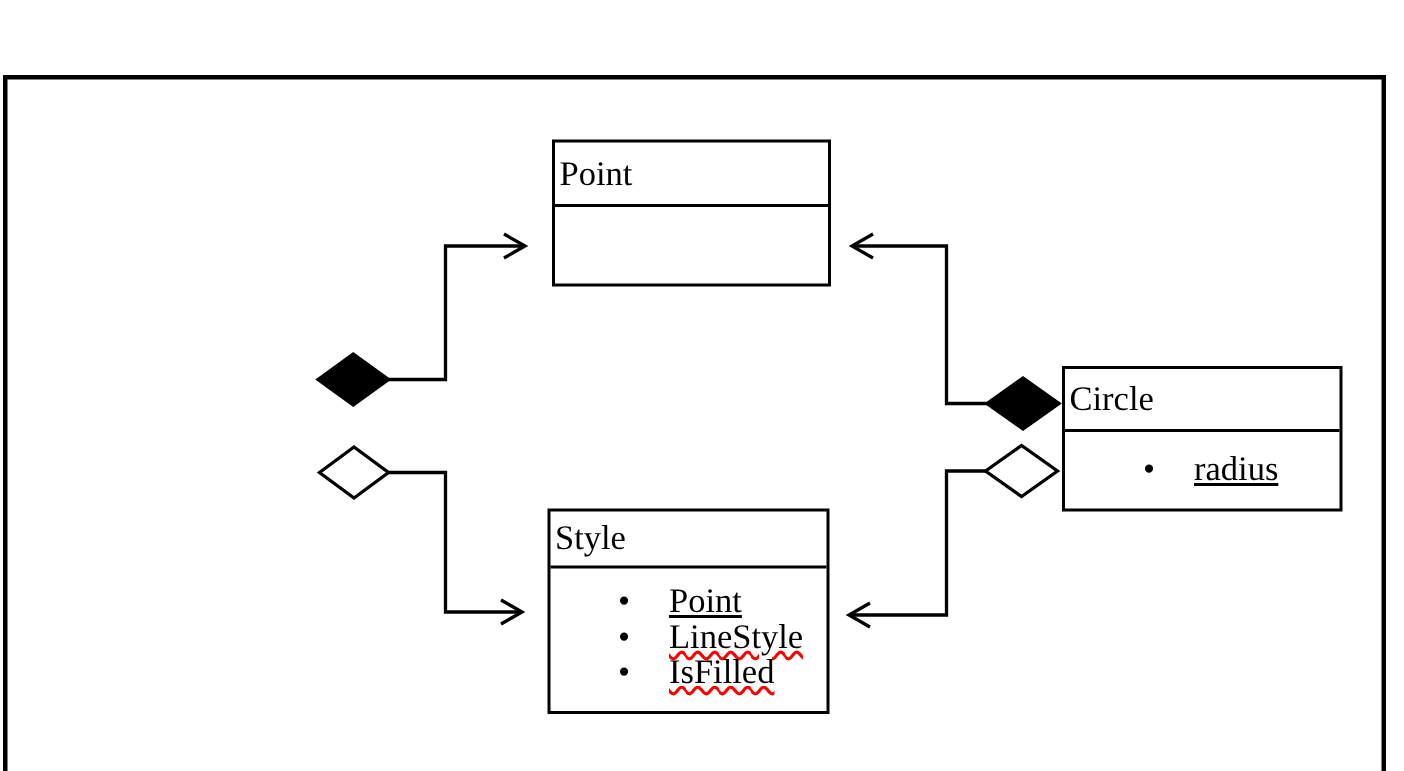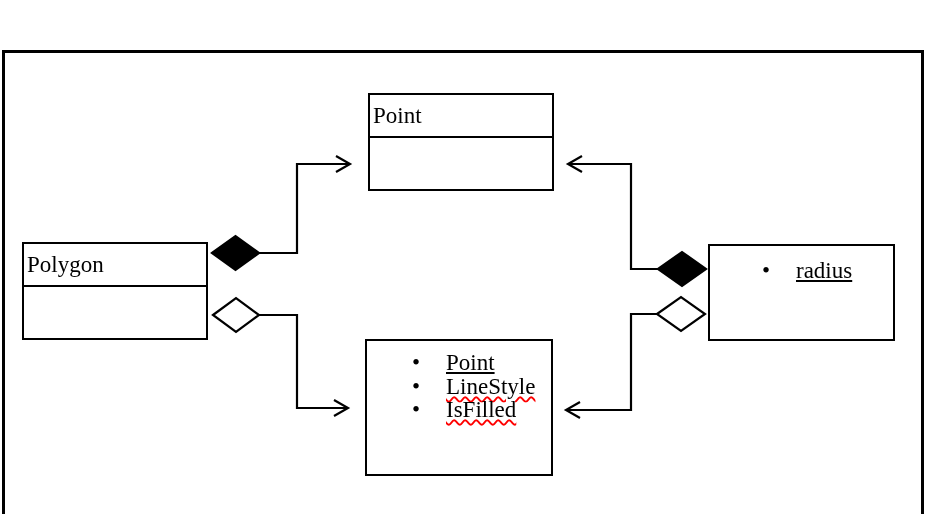--- a/index.html
+++ b/index.html
@@ -127,35 +127,33 @@
       <polyline class="link" points="580,354 566,362 580,370"></polyline>
       <path class="diamond hollow" d="M657,266 L681,249 L705,266 L681,283 Z"></path>
     </g>
   </svg>
 
   <div class="class-box" id="box-point">
     <div class="class-title">Point</div>
     <div class="class-attrs"></div>
   </div>
 
-  <div class="class-box" id="box-polygon">
-    <div class="class-title">Polygon</div>
-    <div class="class-attrs"></div>
-  </div>
 
   <div class="class-box" id="box-circle">
+    <div class="class-title">Circle</div>
     <div class="class-attrs">
       <div class="attr-row">
         <span class="bullet">•</span>
         <span class="attr-label">radius</span>
       </div>
     </div>
   </div>
 
   <div class="class-box" id="box-style">
+    <div class="class-title">Style</div>
     <div class="class-attrs">
       <div class="attr-row">
         <span class="bullet">•</span>
         <span class="attr-label">Point</span>
       </div>
       <div class="attr-row">
         <span class="bullet">•</span>
         <span class="attr-label misspelled">LineStyle</span>
       </div>
       <div class="attr-row">

